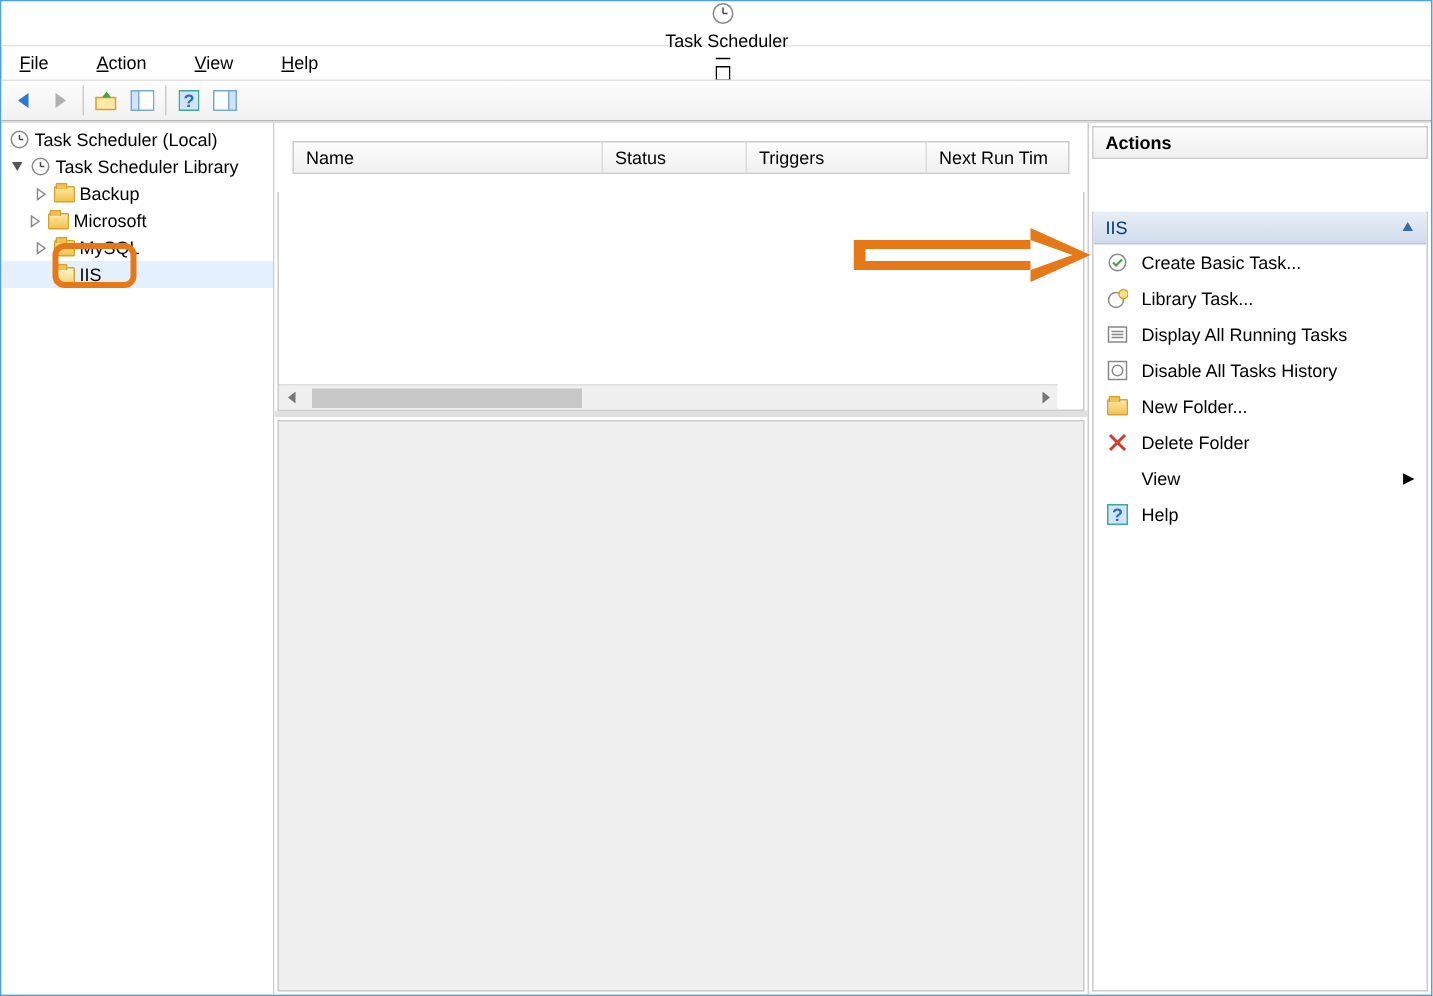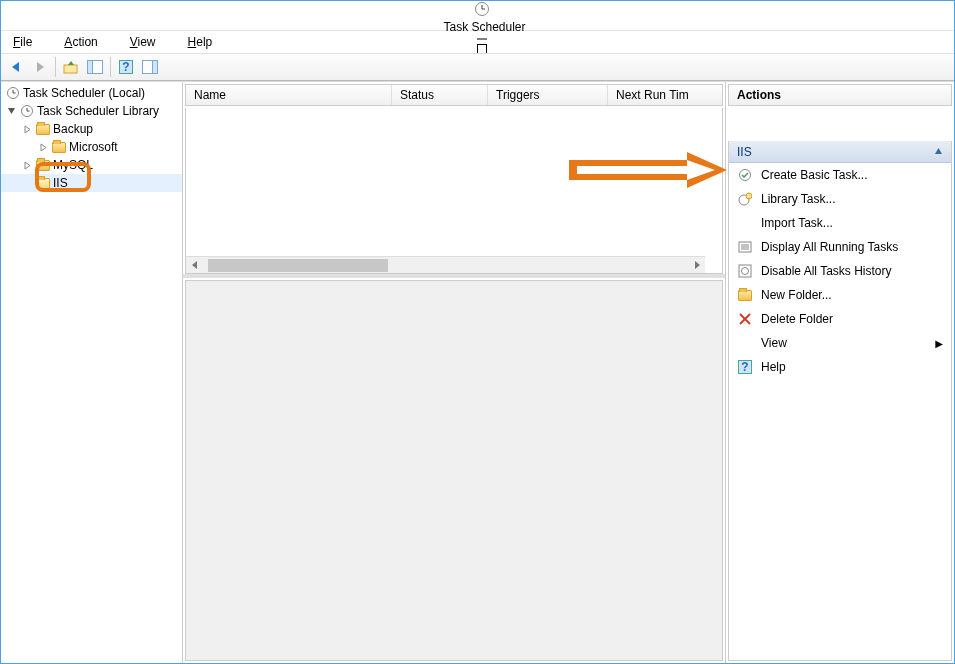--- a/index.html
+++ b/index.html
@@ -17,21 +17,21 @@
   .tbbtn { width: 22px; height: 22px; display: flex; align-items: center; justify-content: center; border: 1px solid transparent; }
   .tbsep { width: 1px; height: 20px; background: #ccc; margin: 0 2px; }
   .body { flex: 1; display: flex; border-top: 1px solid #ddd; overflow: hidden; position: relative; }
   .tree { width: 182px; border-right: 1px solid #ccc; background: #fff; padding: 2px 0; overflow: auto; }
   .tree-row { display: flex; align-items: center; height: 18px; padding-left: 2px; white-space: nowrap; }
   .tree-row .expander { width: 12px; height: 12px; display:inline-flex; align-items:center; justify-content:center; }
   .tree-row .ic { width: 16px; height: 16px; display:inline-flex; align-items:center; justify-content:center; margin: 0 2px; }
   .tree-row.selected { background: #e5f0ff; }
   .middle { flex: 1; display: flex; flex-direction: column; border-right: 1px solid #ccc; background: #fff; }
   .listpane { height: 196px; border-bottom: 4px solid #e0e0e0; position: relative; display: flex; flex-direction: column; }
-  .listheader { height: 22px; border: 1px solid #ccc; margin: 2px; display: flex; background: linear-gradient(#fdfdfd,#f0f0f0); }
+  .listheader { height: 22px; border: 1px solid #ccc; margin: 12px; display: flex; background: linear-gradient(#fdfdfd,#f0f0f0); }
   .colh { padding: 3px 8px; border-right: 1px solid #ddd; }
   .listbody { flex: 1; border: 1px solid #ccc; border-top: none; margin: 0 2px; background: #fff; overflow: hidden; position: relative; }
   .hscroll { position: absolute; bottom: 0; left: 0; right: 17px; height: 17px; background: #f0f0f0; border-top: 1px solid #ddd; display: flex; align-items: center; }
   .hscroll .thumb { position: absolute; left: 22px; width: 180px; height: 13px; top: 2px; background: #c7c7c7; }
   .hscroll .arrow { width: 17px; height: 17px; display:flex; align-items:center; justify-content:center; }
   .hscroll .arrow.right { position:absolute; right:0; }
   .detailpane { flex: 1; margin: 2px; border: 1px solid #ccc; background: #f0f0f0; }
   .actions { width: 228px; background: #fff; display: flex; flex-direction: column; gap: 35px; }
   .actions-title { height: 22px; border: 1px solid #ccc; margin: 2px 2px 0 2px; background: linear-gradient(#fdfdfd,#f0f0f0); font-weight: bold; padding: 3px 8px; }
   .actions-body { flex: 1; border: 1px solid #ccc; border-top: none; margin: 0 2px 2px 2px; background: #fff; overflow: auto; }
@@ -157,21 +157,21 @@
         <span class="expander">
             <svg width="9" height="9">
               <polygon points="2,1 7,4.5 2,8" fill="none" stroke="#888"></polygon>
             </svg>
           </span>
         <span class="ic">
             <span class="folder-icon"></span>
           </span>
         <span>Backup</span>
       </div>
-      <div class="tree-row" style="padding-left:36px">
+      <div class="tree-row" style="padding-left:16px">
         <span class="expander">
             <svg width="9" height="9">
               <polygon points="2,1 7,4.5 2,8" fill="none" stroke="#888"></polygon>
             </svg>
           </span>
         <span class="ic">
             <span class="folder-icon"></span>
           </span>
         <span>Microsoft</span>
       </div>
@@ -242,24 +242,20 @@
         <div class="action-item">
           <span class="ic">
               <svg width="14" height="14">
                 <circle cx="6" cy="8" r="5" fill="#fff" stroke="#888"></circle>
                 <circle cx="11" cy="4" r="3" fill="#ffe08a" stroke="#d6a12e"></circle>
               </svg>
             </span>
           <span>Library Task...</span>
         </div>
         <div class="action-item">
-          <span class="ic"></span>
-          <span>Import Task...</span>
-        </div>
-        <div class="action-item">
           <span class="ic">
               <svg width="14" height="14">
                 <rect x="1" y="2" width="12" height="10" fill="#fff" stroke="#888"></rect>
                 <line x1="3" y1="5" x2="11" y2="5" stroke="#888"></line>
                 <line x1="3" y1="7" x2="11" y2="7" stroke="#888"></line>
                 <line x1="3" y1="9" x2="11" y2="9" stroke="#888"></line>
               </svg>
             </span>
           <span>Display All Running Tasks</span>
         </div>

